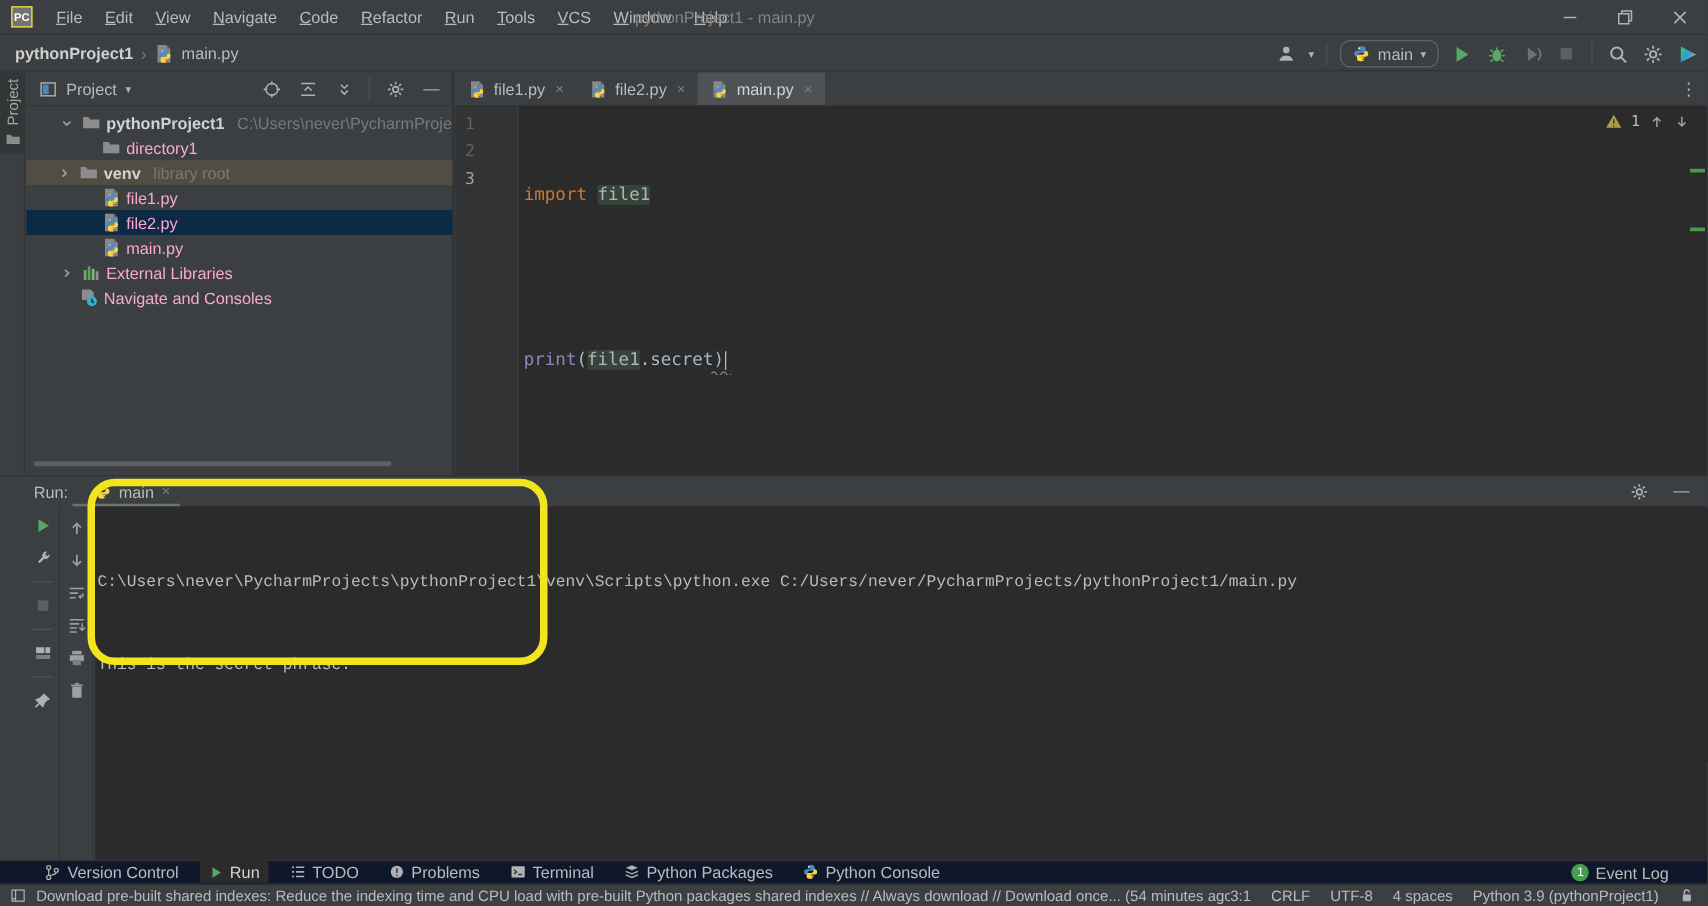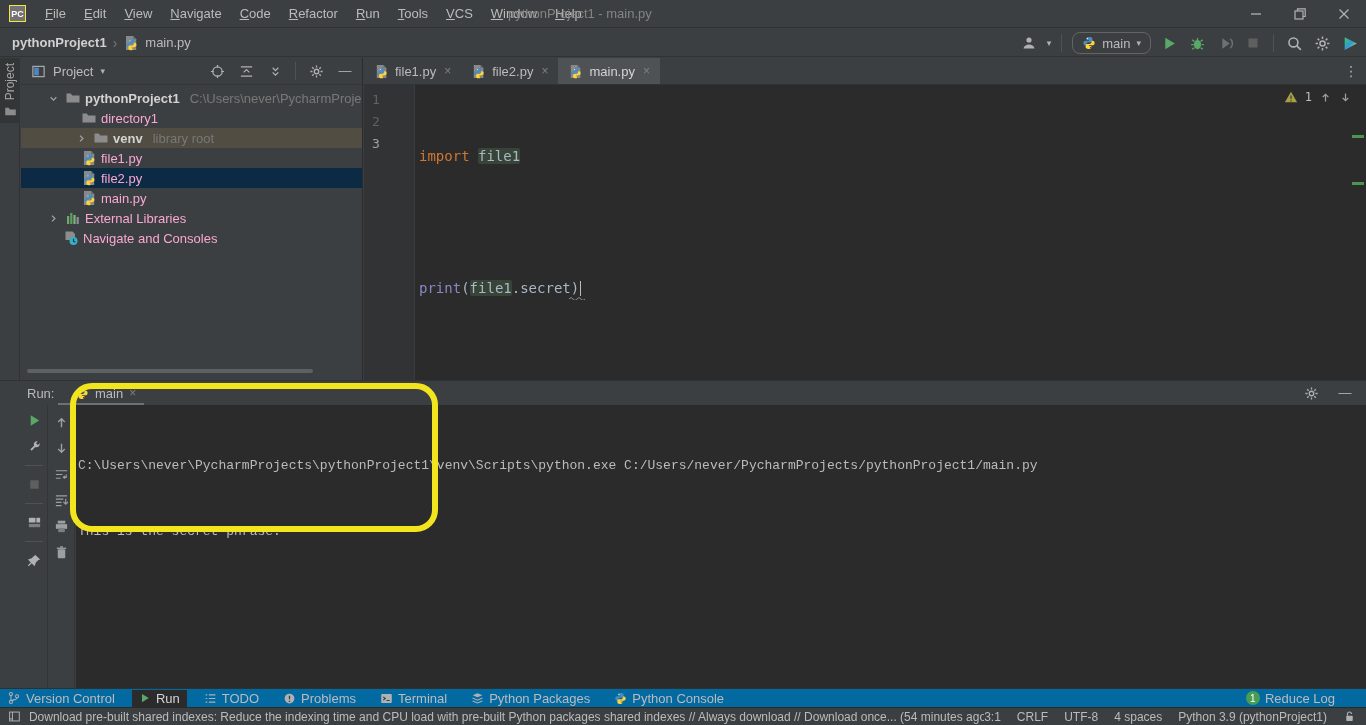--- a/index.html
+++ b/index.html
@@ -40,21 +40,21 @@
   .panel-header { height:27px; display:flex; align-items:center; padding:0 6px 0 10px; gap:7px; border-bottom:1px solid #333537; }
   .panel-title { color:#BBBBBB; }
   .ph-spacer { flex:1; }
   .ph-ic { width:22px; height:20px; display:flex; align-items:center; justify-content:center; }
   .minus-glyph { color:#AFB1B3; font-size:13px; line-height:20px; }
   .tree { position:relative; padding-top:3px; }
   .trow { height:20px; display:flex; align-items:center; gap:4px; white-space:nowrap; overflow:hidden; }
   .trow .chev { width:16px; display:flex; justify-content:center; flex:none; }
   .trow .tic { width:16px; height:16px; flex:none; }
   .ind0 { padding-left:24px; }
-  .ind1 { padding-left:52px; }
+  .ind1 { padding-left:22px; }
   .trow.selected { background:#0D2A44; }
   .trow.hoverbrown { background:#514D42; }
   .tlabel { color:#f9a8d4; }
   .tlabel.bold { font-weight:bold; color:#D2D2D2; }
   .tsuffix { color:#787878; margin-left:6px; }
   .hscroll { position:absolute; left:6px; bottom:7px; width:286px; height:4px; border-radius:2px; background:#5E6163; }
 
   
   .editor { position:absolute; left:364px; top:58px; width:1002px; height:322px; }
   .tabbar { height:27px; background:#3C3F41; display:flex; align-items:stretch; border-bottom:1px solid #303233; }
@@ -89,21 +89,21 @@
   .rtb1 { position:absolute; left:21px; top:0; width:27px; height:100%; background:#3C3F41; border-right:1px solid #333537; display:flex; flex-direction:column; align-items:center; padding-top:8px; gap:11px; }
   .rtb2 { position:absolute; left:49px; top:0; width:26px; height:100%; background:#3C3F41; border-right:1px solid #333537; display:flex; flex-direction:column; align-items:center; padding-top:10px; gap:11px; }
   .rsep { width:18px; height:1px; background:#515151; }
   .console { position:absolute; left:76px; top:0; right:0; bottom:0; background:#2B2B2B; font-family:"DejaVu Sans Mono",monospace; font-size:13px; line-height:22px; color:#BBBBBB; padding:6px 0 0 2px; white-space:pre; }
   .console .line { min-height:22px;font-family:Liberation Mono, monospace; }
 
   
   .annotation { position:absolute; left:70px; top:383px; width:368px; height:149px; border:6px solid #F2E41D; border-radius:22px; z-index:60; pointer-events:none; }
 
   
-  .twbar { position:absolute; left:0; top:688px; width:1366px; height:19px; background:#0369a1; border-top:1px solid #2E3132; display:flex; align-items:center; gap:10px; }
+  .twbar { position:absolute; left:0; top:688px; width:1366px; height:19px; background:#0f172a; border-top:1px solid #2E3132; display:flex; padding-left:28px; gap:10px; }
   .tw-item { display:flex; align-items:center; gap:5px; padding:1px 7px; height:17px; color:#BBBBBB; }
   .tw-item.active { background:#2B2B2B; color:#D4D4D4; }
   .tw-right { margin-left:auto; display:flex; align-items:center; gap:6px; padding-right:24px; }
   .event-badge { min-width:14px; height:14px; border-radius:7px; background:#499C54; color:#FFF; font-size:10px; display:flex; align-items:center; justify-content:center; padding:0 3px; }
 
   
   .statusbar { position:absolute; left:0; top:707px; width:1366px; height:18px; background:#3C3F41; border-top:1px solid #282B2C; display:flex; align-items:center; font-size:12px; color:#BBBBBB; }
   .sb-icon { margin:0 8px 0 8px; }
   .sb-msg { white-space:nowrap; overflow:hidden; }
   .sb-right { margin-left:auto; display:flex; align-items:center; gap:16px; padding-right:10px; white-space:nowrap; }
@@ -686,21 +686,21 @@
     </div>
     <div class="tw-item">
       <svg width="13" height="13">
           <use href="#sy-py"></use>
         </svg>
       <span>Python Console</span>
     </div>
     <div class="tw-right">
       <div class="tw-item">
         <span class="event-badge">1</span>
-        <span>Reduce Log</span>
+        <span>Event Log</span>
       </div>
     </div>
   </div>
 
   <div class="statusbar">
     <svg class="sb-icon" width="13" height="13">
         <use href="#sy-winicon"></use>
       </svg>
     <span class="sb-msg">Download pre-built shared indexes: Reduce the indexing time and CPU load with pre-built Python packages shared indexes // Always download // Download once... (54 minutes ago)</span>
     <div class="sb-right">

